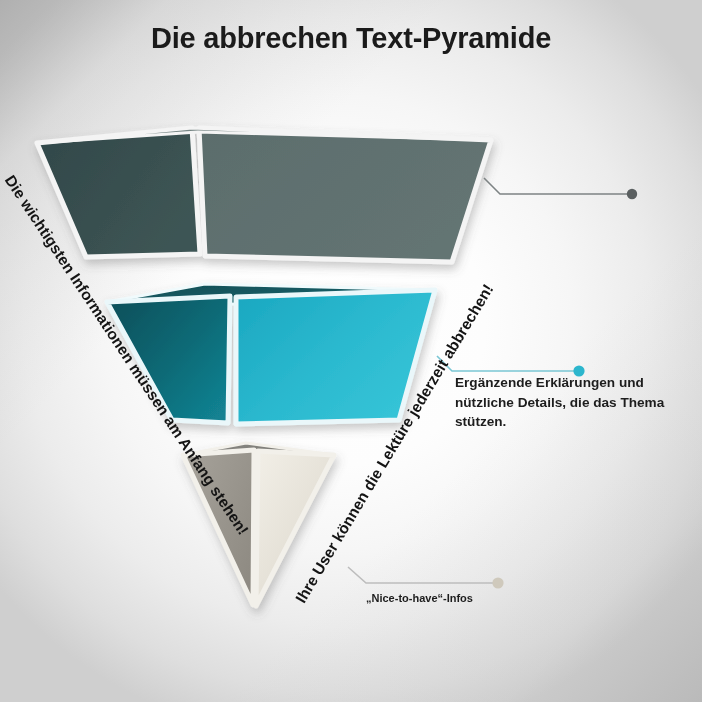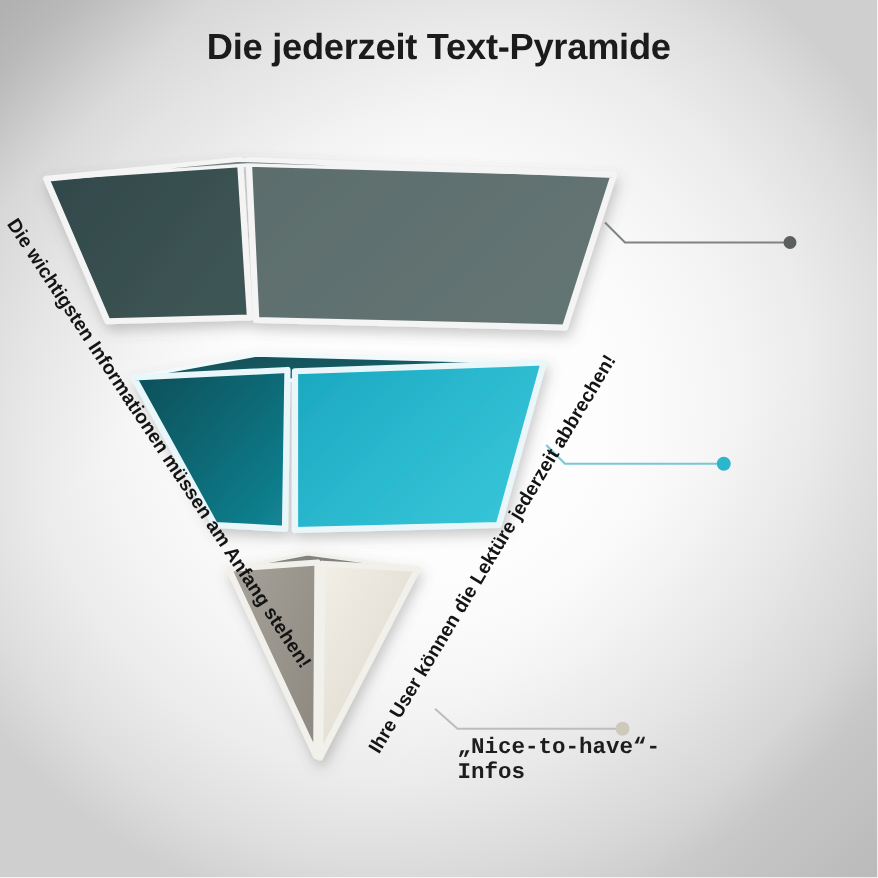--- a/index.html
+++ b/index.html
@@ -60,21 +60,21 @@
   }
   .anno {
     position: absolute;
     font-size: 13.6px;
     line-height: 19.5px;
     font-weight: bold;
     color: #1d1d1d;
   }
   .anno-1 { left: 501px; top: 200px; width: 190px; }
   .anno-2 { left: 455px; top: 373px; width: 210px; }
-  .anno-3 { left: 366px; top: 589px; width: 200px; font-size: 18px; font-family: Liberation Mono, monospace; }
+  .anno-3 { left: 366px; top: 589px; width: 200px; font-size: 11px; }
 
   .side {
     position: absolute;
     font-size: 15.5px;
     font-weight: bold;
     color: #141414;
     white-space: nowrap;
     transform-origin: 0 0;
   }
   .side-left {
@@ -86,21 +86,21 @@
     left: 292px;
     top: 597px;
     transform: rotate(-59deg);
   }
 </style>
 </head>
 <body>
 
 <div class="stage">
 
-  <div class="title">Die jederzeit Text-Pyramide</div>
+  <div class="title">Die abbrechen Text-Pyramide</div>
 
   <svg class="art" viewBox="0 0 702 702">
     <defs>
       <linearGradient id="g-t1-left" x1="0" y1="0" x2="1" y2="0.6">
         <stop offset="0%" stop-color="#31484a"></stop>
         <stop offset="100%" stop-color="#3e5554"></stop>
       </linearGradient>
       <linearGradient id="g-t1-right" x1="0" y1="0" x2="1" y2="0.5">
         <stop offset="0%" stop-color="#5b6d6c"></stop>
         <stop offset="100%" stop-color="#647473"></stop>
@@ -172,20 +172,21 @@
       <circle cx="579" cy="371" r="5.6" fill="#2cb6cd"></circle>
     </g>
 
     <g>
       <path d="M 348,567 L 366,583 L 494,583" fill="none" stroke="#bdbdbd" stroke-width="1.6"></path>
       <circle cx="498" cy="583" r="5.6" fill="#cfc9bc"></circle>
     </g>
   </svg>
 
 
+  <div class="anno anno-2">Ergänzende Erklärungen und nützliche Details, die das Thema stützen.</div>
 
   <div class="anno anno-3">„Nice-to-have“-Infos</div>
 
   <div class="side side-left">Die wichtigsten Informationen müssen am Anfang stehen!</div>
 
   <div class="side side-right">Ihre User können die Lektüre jederzeit abbrechen!</div>
 
 </div>
 
 </body></html>

